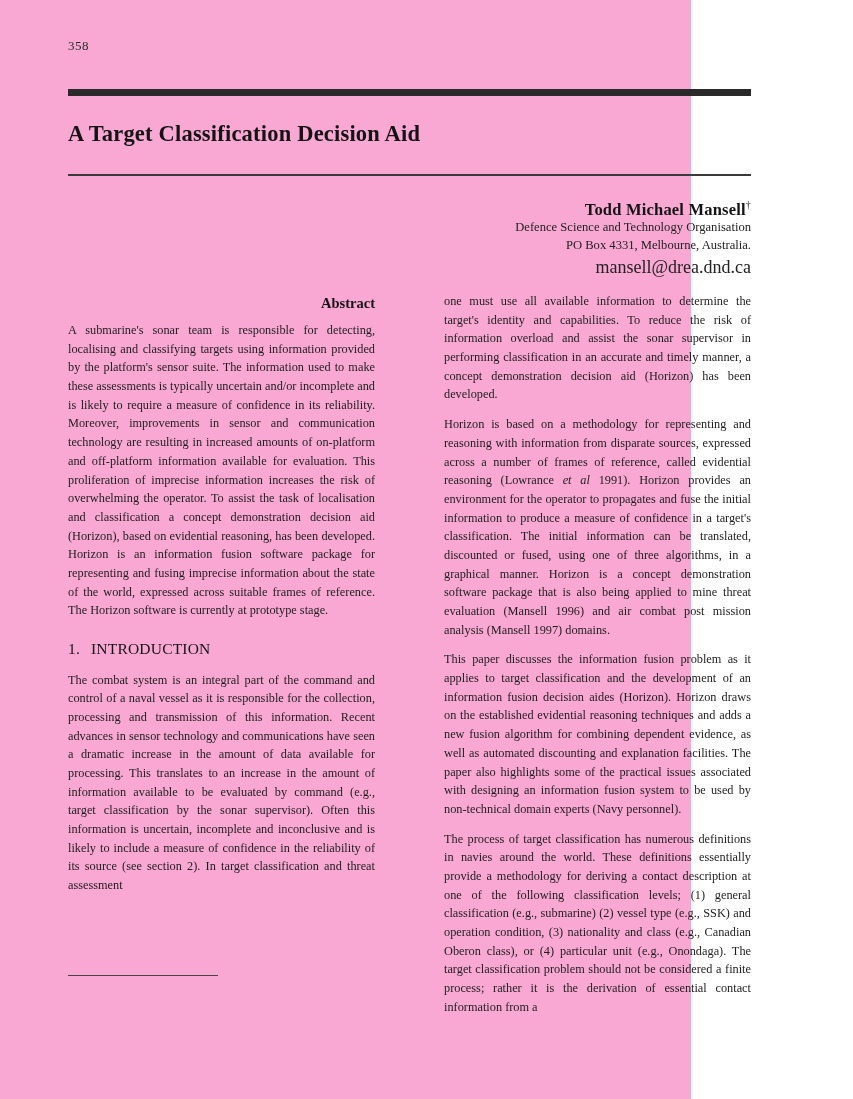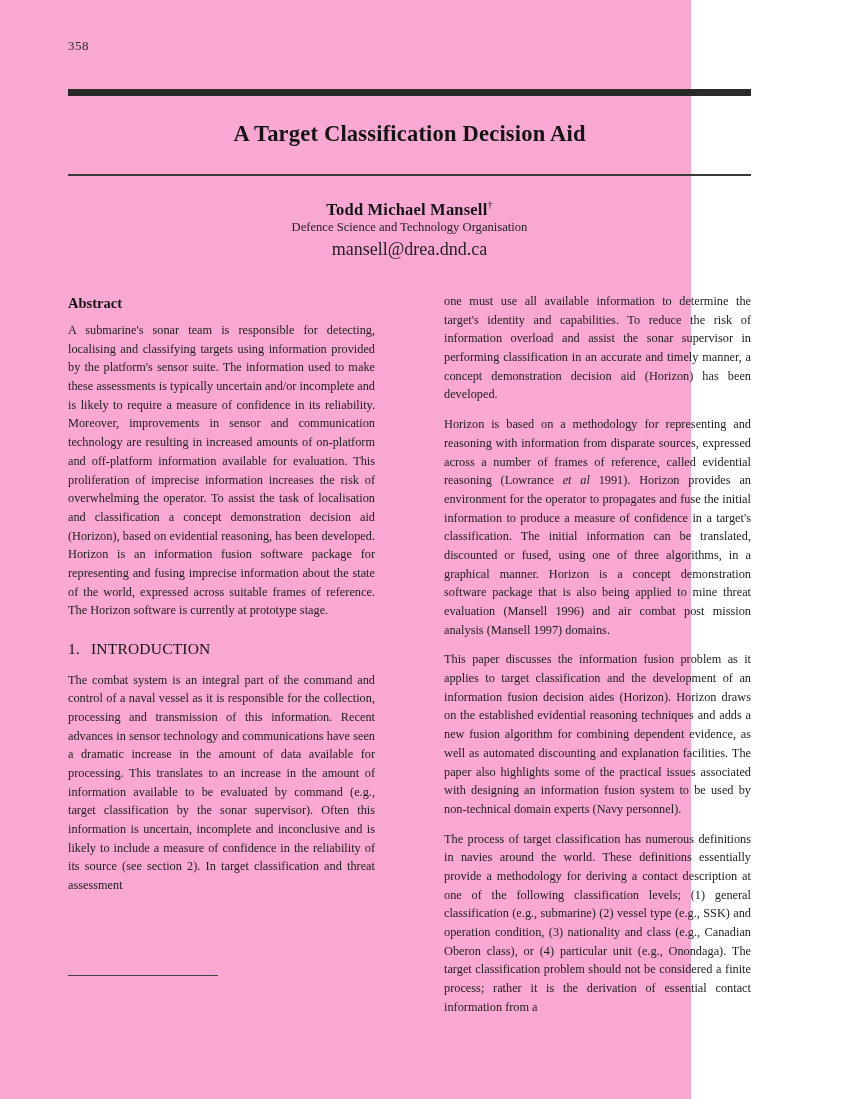--- a/index.html
+++ b/index.html
@@ -36,40 +36,39 @@
     top: 89px;
     width: 683px;
     height: 7px;
     background: #2a2a2a;
   }
   .title {
     position: absolute;
     left: 68px;
     top: 121px;
     width: 683px;
-    text-align: center;
     font-size: 22.5px;
     font-weight: bold;
     letter-spacing: 0.2px;
     color: #141414;
   }
   .rule-under-title {
     position: absolute;
     left: 68px;
     top: 174px;
     width: 683px;
     height: 2px;
     background: #3a3a3a;
   }
   .author-block {
     position: absolute;
     left: 68px;
     top: 199px;
     width: 683px;
-    text-align: center;
+    text-align: right;
   }
   .author-name {
     font-size: 16.5px;
     font-weight: bold;
     color: #141414;
     letter-spacing: 0.2px;
   }
   .author-name sup {
     font-size: 10px;
     font-weight: normal;
@@ -97,21 +96,21 @@
     width: 307px;
     font-size: 12.3px;
     line-height: 1.52;
     text-align: justify;
     color: #1d1d1d;
   }
   .col-left { left: 68px; }
   .col-right { left: 444px; }
 
   .abstract-head {
-    text-align: left;
+    text-align: right;
     font-size: 14.5px;
     font-weight: bold;
     margin: 0 0 7px 0;
     color: #141414;
   }
   p.body-para {
     margin: 0 0 11px 0;
     text-indent: 0;
   }
   .section-head {
@@ -159,20 +158,21 @@
 
   <div class="rule-top"></div>
 
   <div class="title">A Target Classification Decision Aid</div>
 
   <div class="rule-under-title"></div>
 
   <div class="author-block">
     <div class="author-name"><span>Todd Michael Mansell</span><sup>†</sup></div>
     <div class="affil">Defence Science and Technology Organisation</div>
+    <div class="affil2">PO Box 4331, Melbourne, Australia.</div>
     <div class="email">mansell@drea.dnd.ca</div>
   </div>
 
   <div class="col col-left">
     <div class="abstract-head">Abstract</div>
     <p class="body-para">A submarine's sonar team is responsible for detecting, localising and classifying targets using information provided by the platform's sensor suite. The information used to make these assessments is typically uncertain and/or incomplete and is likely to require a measure of confidence in its reliability. Moreover, improvements in sensor and communication technology are resulting in increased amounts of on-platform and off-platform information available for evaluation. This proliferation of imprecise information increases the risk of overwhelming the operator. To assist the task of localisation and classification a concept demonstration decision aid (Horizon), based on evidential reasoning, has been developed. Horizon is an information fusion software package for representing and fusing imprecise information about the state of the world, expressed across suitable frames of reference. The Horizon software is currently at prototype stage.</p>
 
     <div class="section-head">
       <span class="num">1.</span><span>INTRODUCTION</span>
     </div>

